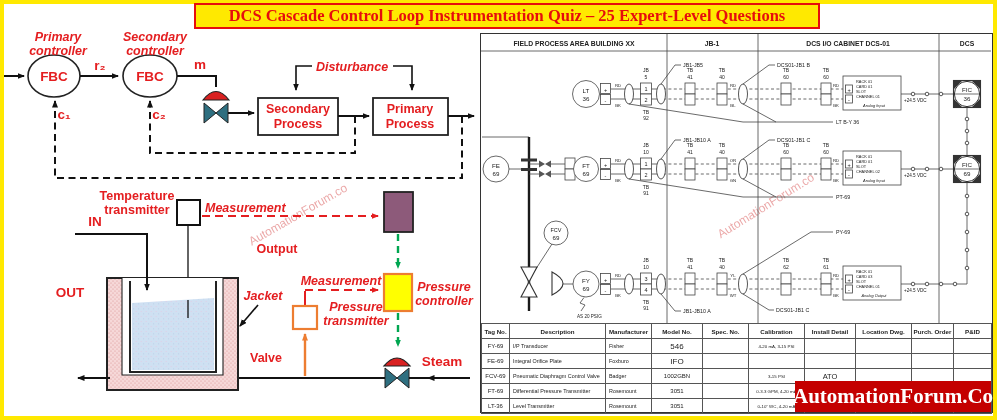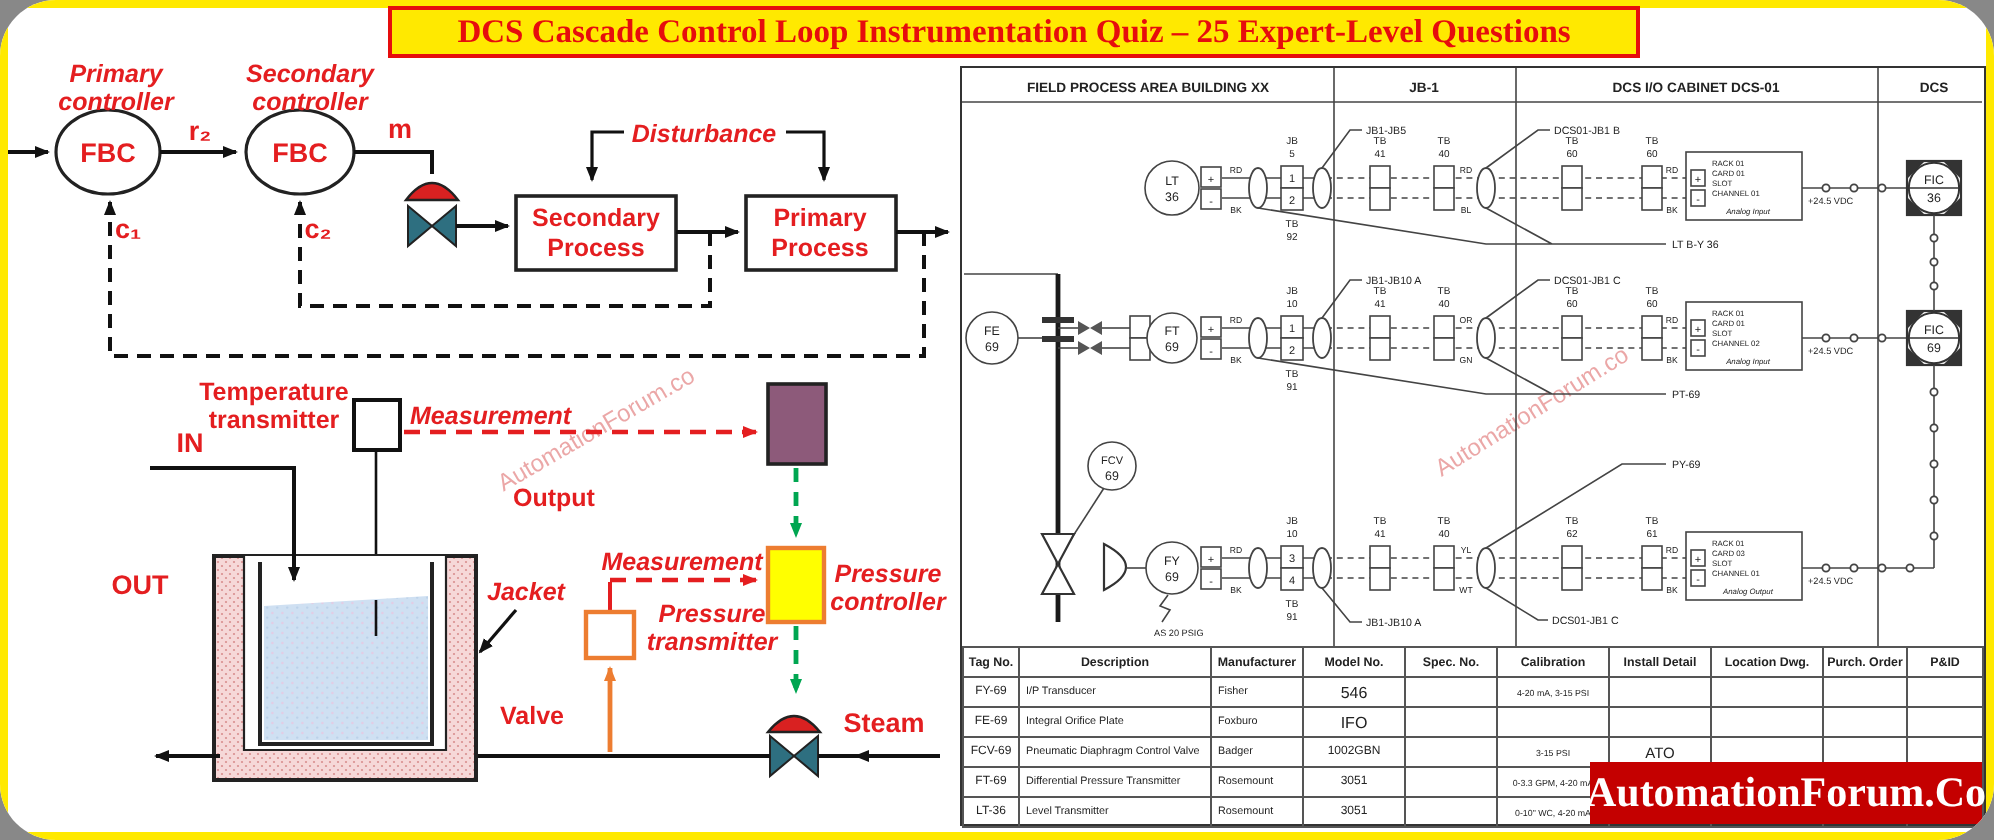--- a/index.html
+++ b/index.html
@@ -1,17 +1,17 @@
 <!DOCTYPE html>
 <html><head>
 <meta charset="utf-8">
 <style>
   html,body{margin:0;padding:0;background:#888;}
   .page{position:relative;width:997px;height:420px;background:#fff;overflow:hidden;
-        font-family:"Liberation Sans",sans-serif;border-radius:28px;}
+        font-family:"Liberation Sans",sans-serif;}
   .edge{position:absolute;background:#ffe900;z-index:30;}
   .edge.top{left:0;top:0;width:997px;height:4px;}
   .edge.bottom{left:0;top:416px;width:997px;height:4px;}
   .edge.left{left:0;top:0;width:4px;height:420px;}
   .edge.right{left:993px;top:0;width:4px;height:420px;}
   .banner{position:absolute;left:194px;top:3px;width:626px;height:26px;z-index:31;
           background:#ffe900;border:2.5px solid #e60d0d;box-sizing:border-box;
           display:flex;align-items:center;justify-content:center;}
   .banner span{color:#e60d0d;font:bold 16.5px "Liberation Serif",serif;white-space:nowrap;}
   .blocksvg{position:absolute;left:0;top:0;z-index:5;}

